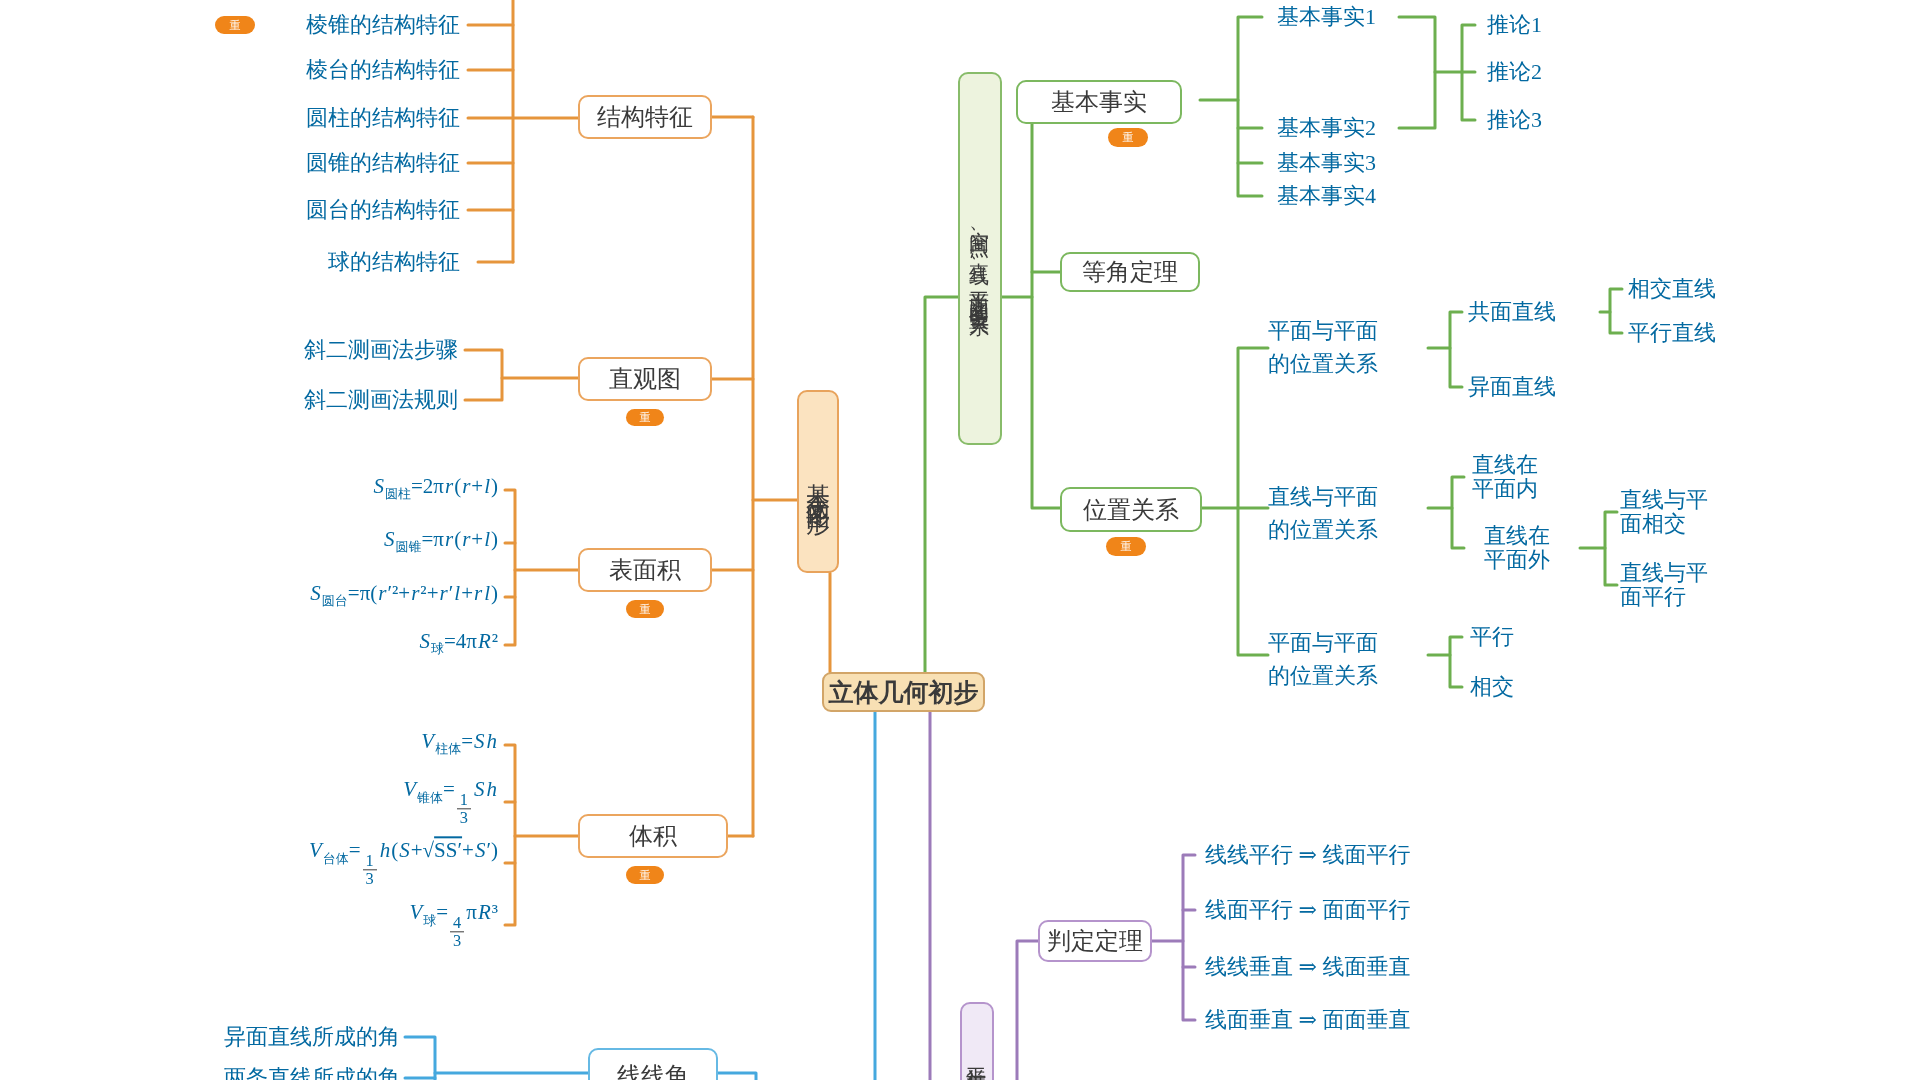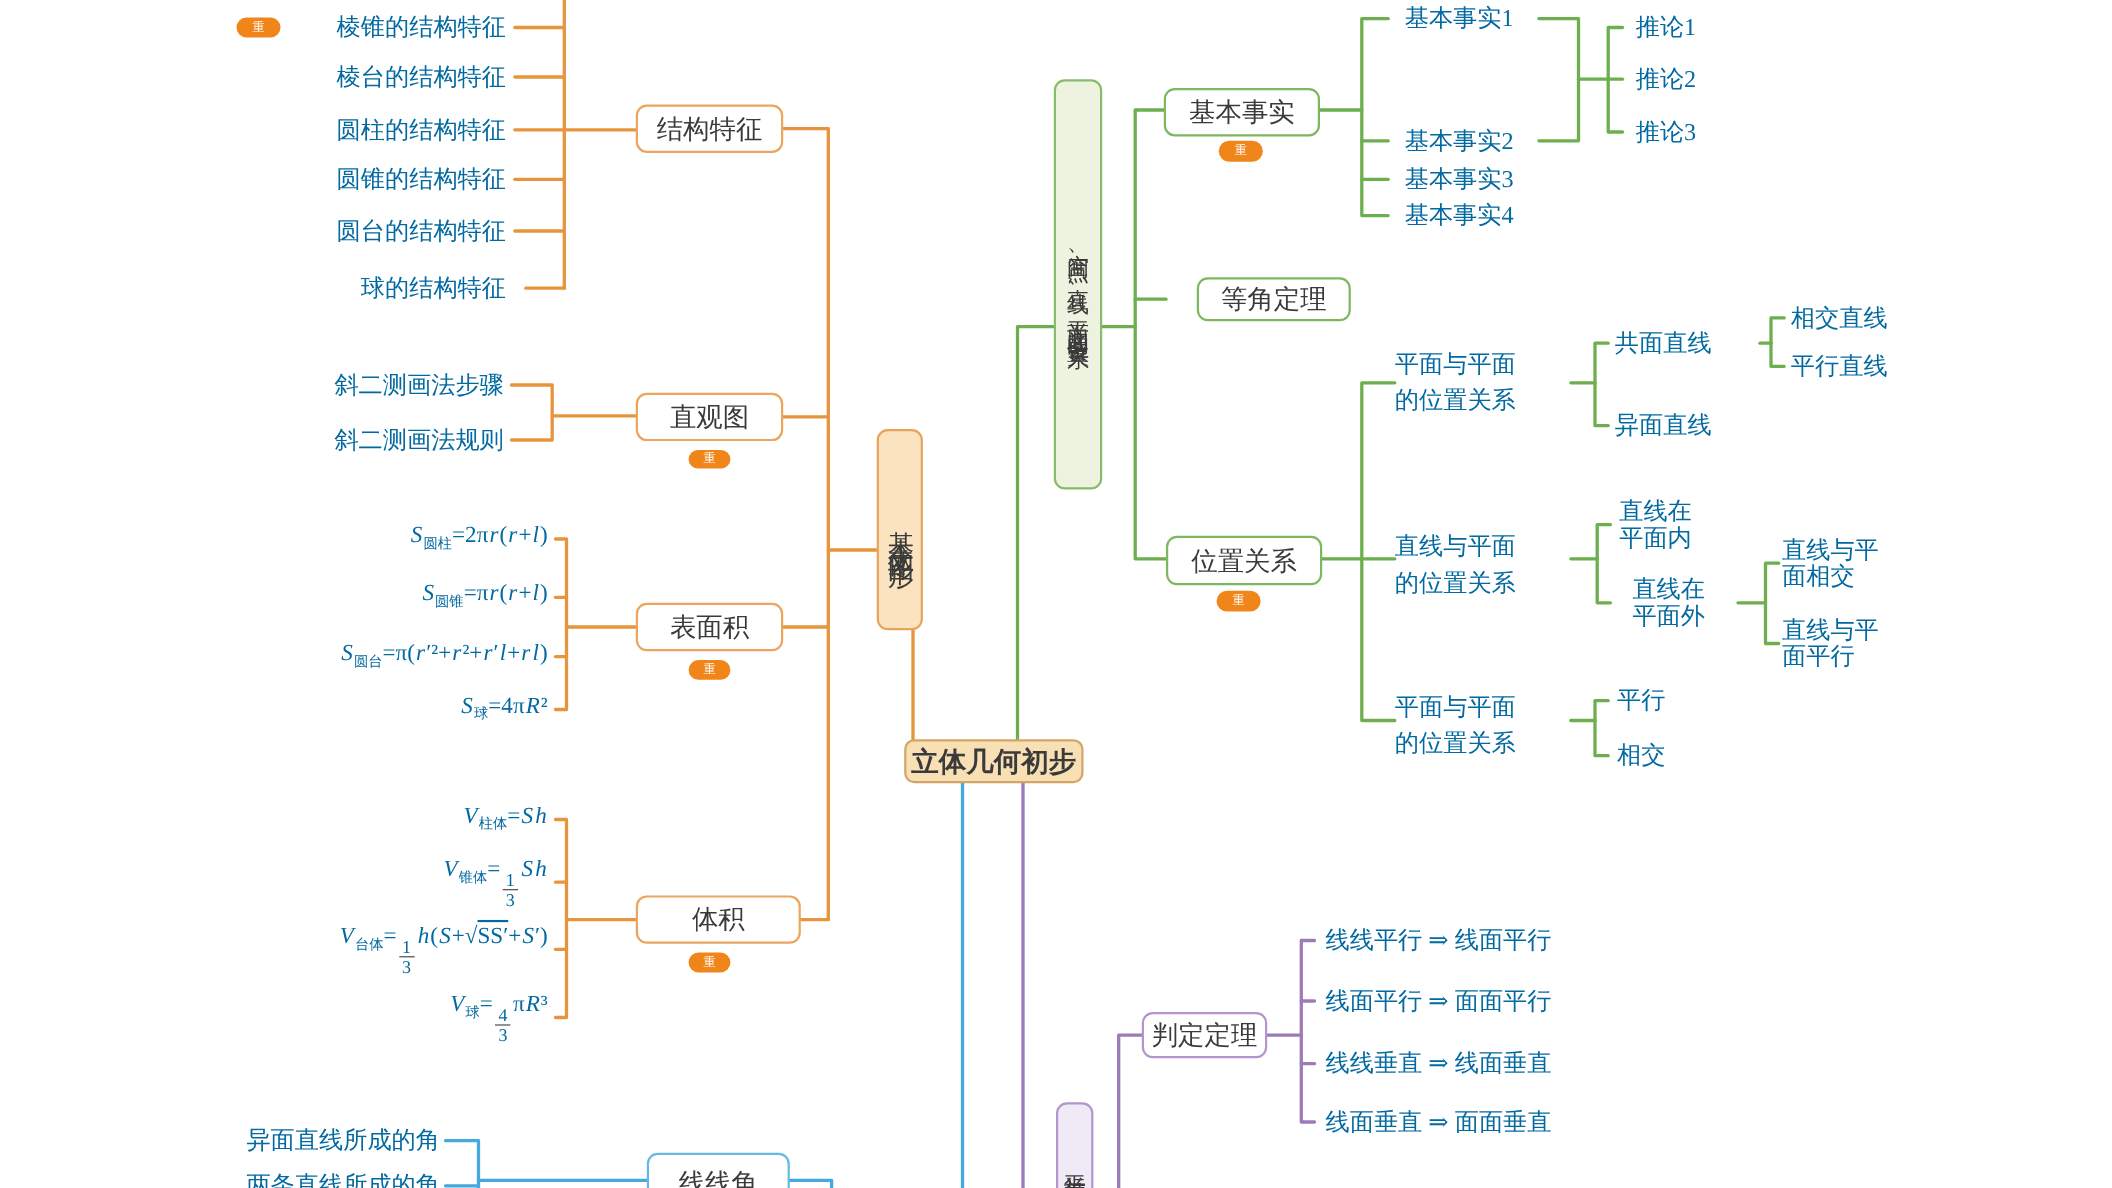--- a/index.html
+++ b/index.html
@@ -158,31 +158,31 @@
       </span><i>S</i><i>h</i></div>
   <div class="item ra formula" style="left:218px;top:863px;width:280px;"><i>V</i><sub>台体</sub>=<span class="frac">
         <span class="num">1</span>
         <span class="den">3</span>
       </span><i>h</i>(<i>S</i>+√<span class="sqrt">SS′</span>+<i>S</i>′)</div>
   <div class="item ra formula" style="left:218px;top:925px;width:280px;"><i>V</i><sub>球</sub>=<span class="frac">
         <span class="num">4</span>
         <span class="den">3</span>
       </span>π<i>R</i>³</div>
 
-  <div class="node gr" style="left:1058px;top:80px;width:142px;height:44px;">基本事实</div>
+  <div class="node gr" style="left:1016px;top:80px;width:166px;height:44px;">基本事实</div>
   <div class="badge" style="left:1108px;top:128px;width:40px;height:19px;">重</div>
   <div class="item" style="left:1277px;top:17px;">基本事实1</div>
   <div class="item" style="left:1277px;top:128px;">基本事实2</div>
   <div class="item" style="left:1277px;top:163px;">基本事实3</div>
   <div class="item" style="left:1277px;top:196px;">基本事实4</div>
   <div class="item" style="left:1487px;top:25px;">推论1</div>
   <div class="item" style="left:1487px;top:72px;">推论2</div>
   <div class="item" style="left:1487px;top:120px;">推论3</div>
 
-  <div class="node gr" style="left:1060px;top:252px;width:140px;height:40px;margin-left:28px;">等角定理</div>
+  <div class="node gr" style="left:1060px;top:252px;width:140px;height:40px;">等角定理</div>
 
   <div class="node gr" style="left:1060px;top:487px;width:142px;height:45px;">位置关系</div>
   <div class="badge" style="left:1106px;top:537px;width:40px;height:19px;">重</div>
 
   <div class="item wrap w5" style="left:1268px;top:314px;">平面与平面的位置关系</div>
   <div class="item" style="left:1468px;top:312px;">共面直线</div>
   <div class="item" style="left:1468px;top:387px;">异面直线</div>
   <div class="item" style="left:1628px;top:289px;">相交直线</div>
   <div class="item" style="left:1628px;top:333px;">平行直线</div>
 

